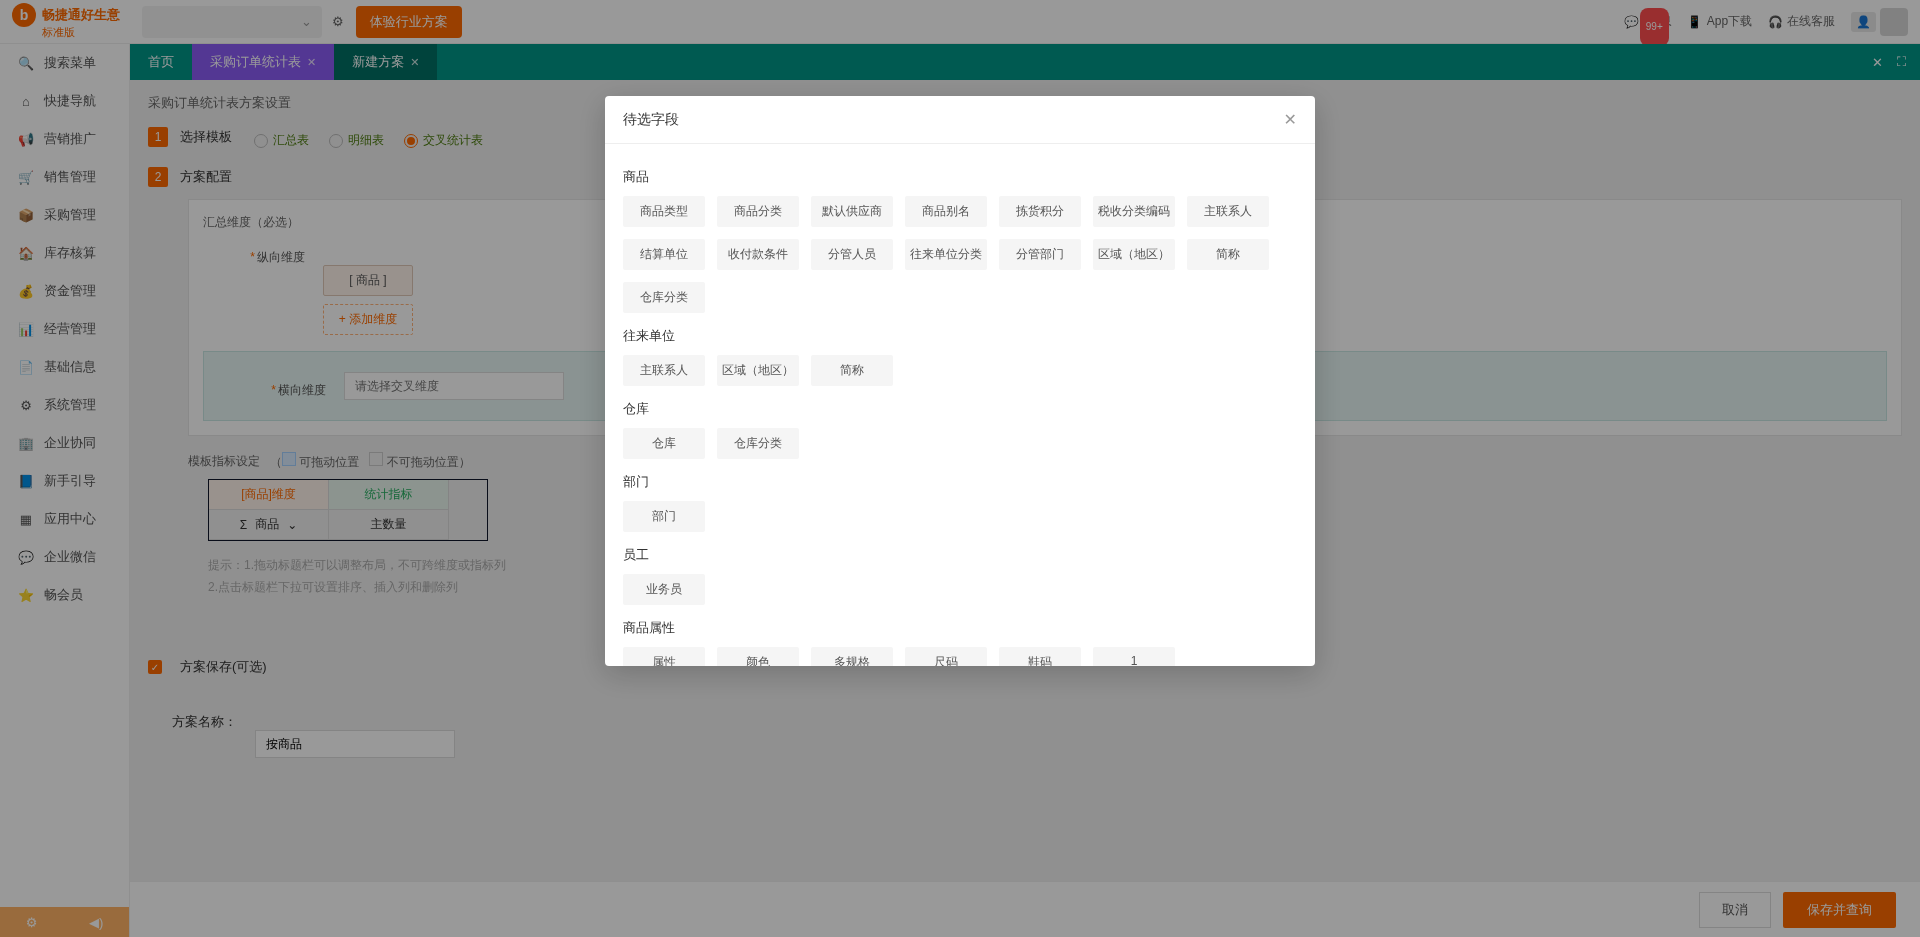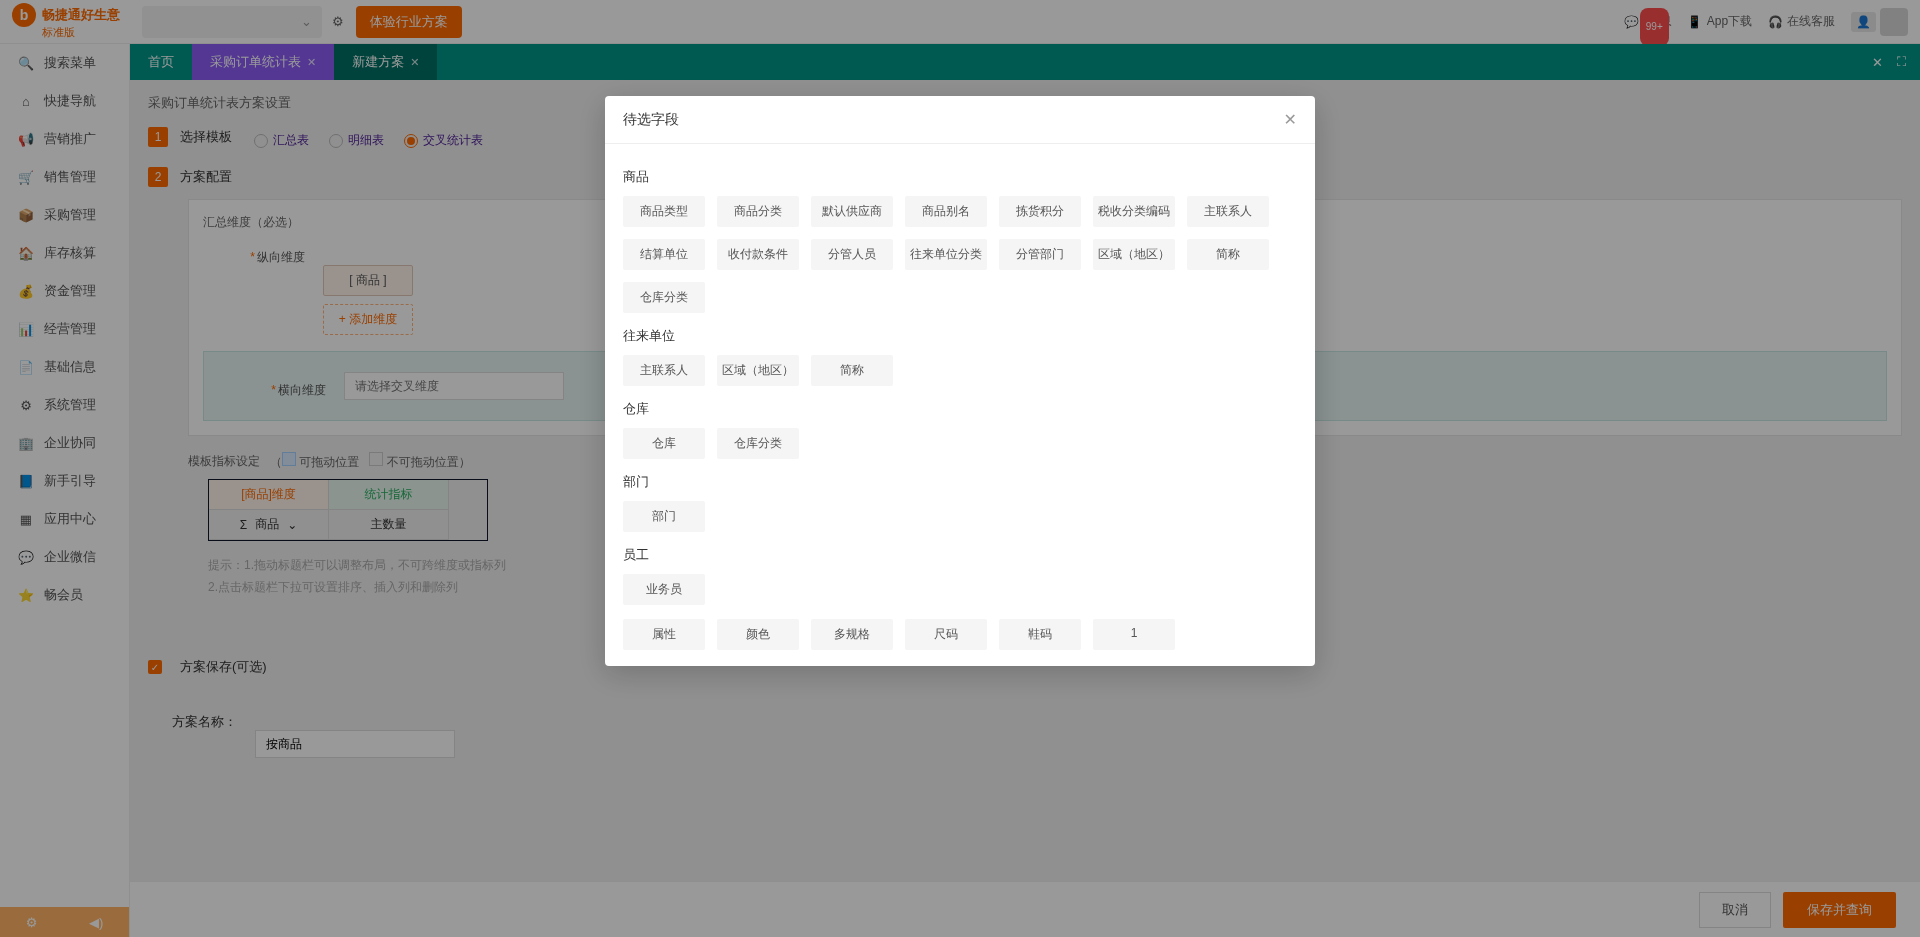--- a/index.html
+++ b/index.html
@@ -35,21 +35,21 @@
 .tab-close { font-size: 11px; opacity: .8; }
 .tabs-right { margin-left: auto; display: flex; align-items: center; gap: 14px; padding-right: 14px; color: #fff; }
 
 .content { padding: 14px 18px; flex: 1; overflow: auto; }
 .page-title { color: #666; font-size: 13px; margin-bottom: 12px; }
 
 .step-row { display: flex; align-items: center; gap: 12px; margin-bottom: 12px; }
 .step-badge { background: #ff6a00; color: #fff; width: 20px; height: 20px; display: inline-flex; align-items: center; justify-content: center; font-size: 12px; border-radius: 2px; }
 .step-label { color: #333; font-size: 13px; font-weight: 500; margin-right: 10px; }
 .radio-group { display: flex; align-items: center; gap: 20px; }
-.radio { display: inline-flex; align-items: center; gap: 5px; font-size: 12px; color: #4c1d95; margin-top: 8px; }
+.radio { display: inline-flex; align-items: center; gap: 5px; font-size: 12px; color: #4d7c0f; margin-top: 8px; }
 .radio-dot { width: 14px; height: 14px; border: 1px solid #bbb; border-radius: 50%; display: inline-block; position: relative; }
 .radio.checked .radio-dot { border-color: #ff6a00; }
 .radio.checked .radio-dot::after { content: ""; width: 8px; height: 8px; background: #ff6a00; border-radius: 50%; position: absolute; top: 2px; left: 2px; }
 
 .config-box { background: #fff; border: 1px solid #e5e5e5; padding: 14px; margin-left: 24px; }
 .cfg-title { color: #666; font-size: 12px; margin-bottom: 10px; }
 .dim-row { display: flex; align-items: flex-start; margin-bottom: 16px; }
 .dim-label { width: 120px; text-align: right; padding-right: 18px; color: #555; font-size: 12px; padding-top: 8px; }
 .dim-label .req { color: #ff6a00; margin-right: 2px; }
 .dim-tags { display: flex; flex-direction: column; gap: 8px; }
@@ -362,20 +362,21 @@
           <div class="fld-tag">部门</div>
         </div>
       </div>
       <div class="fld-group">
         <div class="fld-group-title">员工</div>
         <div class="fld-tags">
           <div class="fld-tag">业务员</div>
         </div>
       </div>
       <div class="fld-group">
+        <div class="fld-group-title">商品属性</div>
         <div class="fld-tags">
           <div class="fld-tag">属性</div>
           <div class="fld-tag">颜色</div>
           <div class="fld-tag">多规格</div>
           <div class="fld-tag">尺码</div>
           <div class="fld-tag">鞋码</div>
           <div class="fld-tag">1</div>
         </div>
       </div>
     </div>

